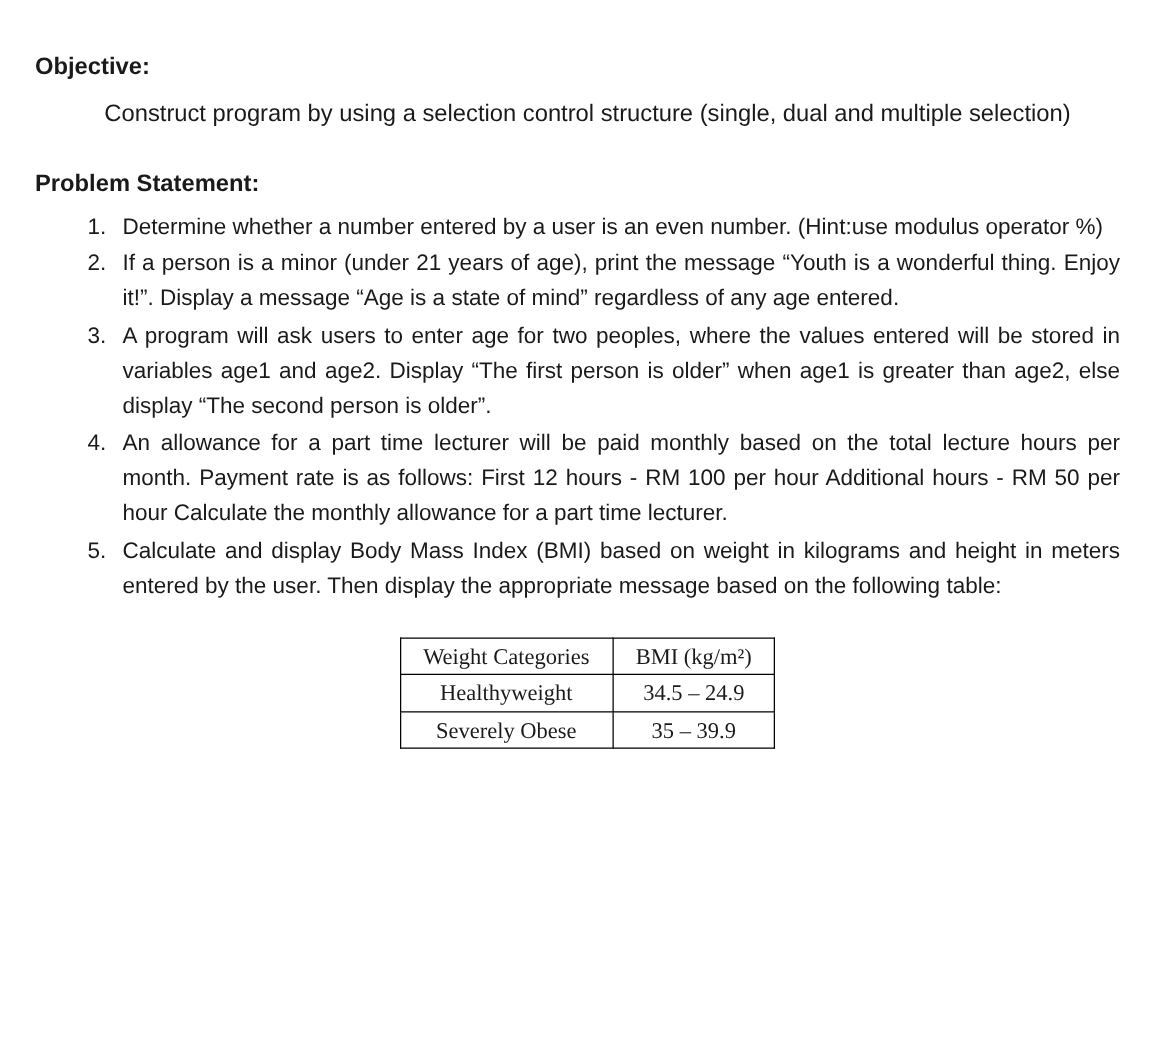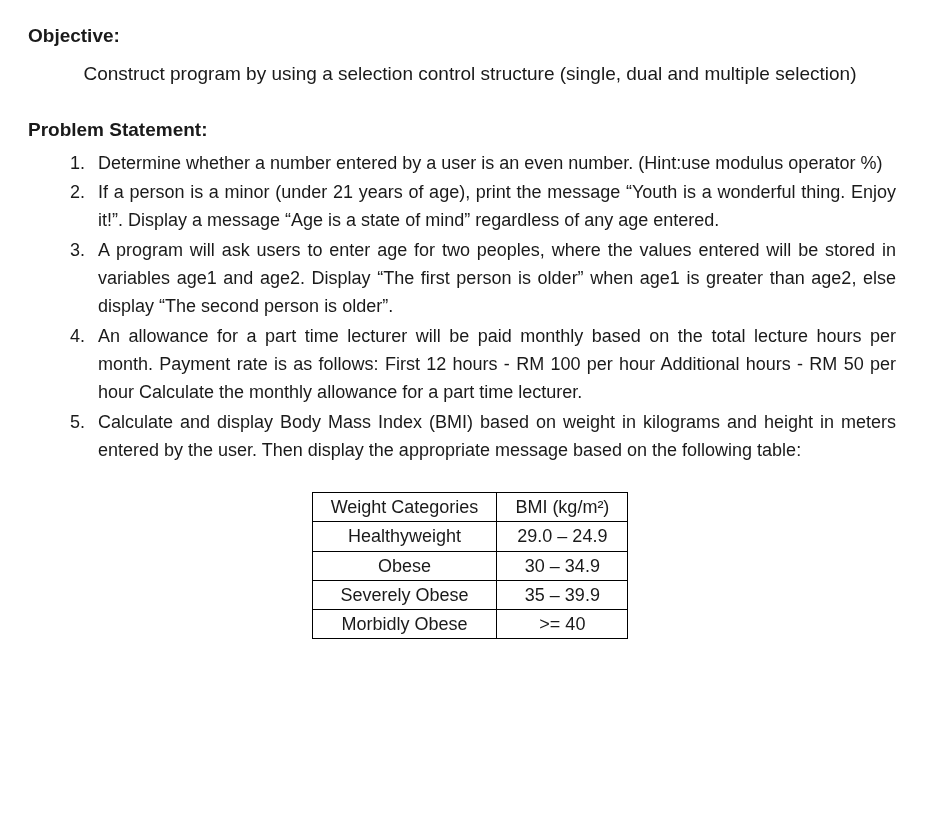--- a/index.html
+++ b/index.html
@@ -9,21 +9,21 @@
       margin: 0;
       padding: 20px 28px;
       width: 940px;
       box-sizing: border-box;
       line-height: 1.45;
     }
     .heading {
       font-weight: bold;
       font-size: 19px;
       margin-bottom: 10px;
-      margin-top: 2px;
+      margin-top: 20px;
     }
     .objective-text {
       font-size: 19px;
       margin-bottom: 28px;
       line-height: 1.5;
       text-align: center;
     }
     .heading2 {
       font-weight: bold;
       font-size: 19px;
@@ -40,21 +40,21 @@
       padding-left: 8px;
       line-height: 1.55;
     }
     .table-wrap {
       display: flex;
       justify-content: center;
       margin-top: 12px;
     }
     table.bmi {
       border-collapse: collapse;
-      font-family: Liberation Sans, sans-serif;
+      font-family: Liberation Serif, serif;
       font-size: 18px;
     }
     table.bmi th, table.bmi td {
       border: 1px solid #000;
       padding: 1px 18px;
       text-align: center;
       font-weight: normal;
     }
     table.bmi th {
       font-weight: normal;
@@ -78,29 +78,21 @@
 
 <div class="table-wrap">
   <table class="bmi">
     <tbody>
         <tr>
       <th>Weight Categories</th>
       <th>BMI (kg/m²)</th>
     </tr>
     <tr>
       <td>Healthyweight</td>
-      <td>29.0 – 24.9</td>
-    </tr>
-    <tr>
-      <td>Obese</td>
-      <td>30 – 34.9</td>
+      <td>34.5 – 24.9</td>
     </tr>
     <tr>
       <td>Severely Obese</td>
       <td>35 – 39.9</td>
-    </tr>
-    <tr>
-      <td>Morbidly Obese</td>
-      <td>&gt;= 40</td>
     </tr>
   </tbody>
     </table>
 </div>
 
 </body></html>

